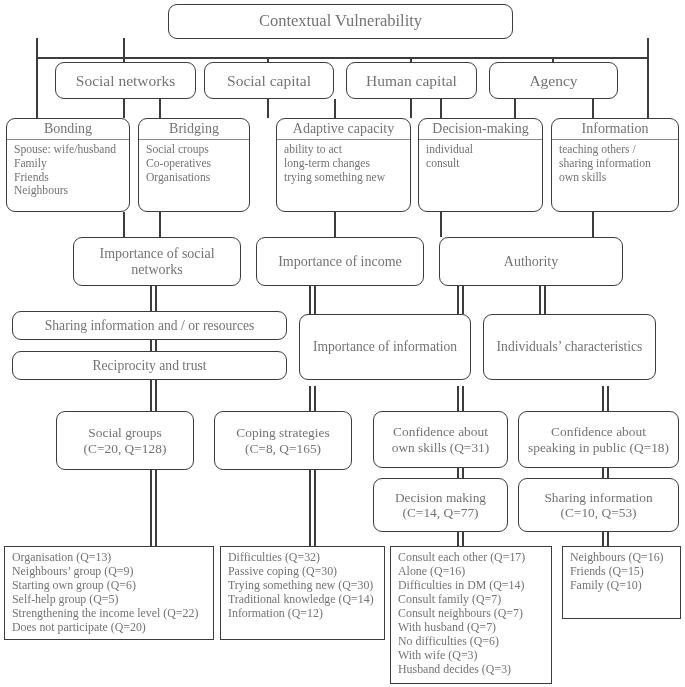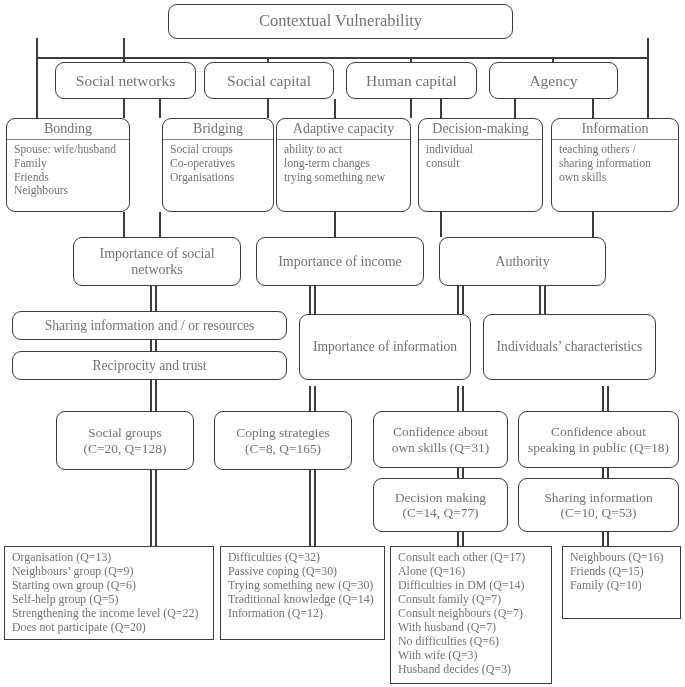--- a/index.html
+++ b/index.html
@@ -147,21 +147,21 @@
   <div class="node rounded" style="left:6px; top:118px; width:124px; height:94px;">
     <div class="hdr fs-hdr">Bonding</div>
     <div class="listbody fs-small">
       <div>Spouse: wife/husband</div>
       <div>Family</div>
       <div>Friends</div>
       <div>Neighbours</div>
     </div>
   </div>
 
-  <div class="node rounded" style="left:138px; top:118px; width:112px; height:94px;margin-left:24px;">
+  <div class="node rounded" style="left:138px; top:118px; width:112px; height:94px;">
     <div class="hdr fs-hdr">Bridging</div>
     <div class="listbody fs-small">
       <div>Social croups</div>
       <div>Co-operatives</div>
       <div>Organisations</div>
     </div>
   </div>
 
   <div class="node rounded" style="left:276px; top:118px; width:135px; height:94px;">
     <div class="hdr fs-hdr">Adaptive capacity</div>
@@ -188,21 +188,21 @@
       <div>own skills</div>
     </div>
   </div>
 
   <div class="node rounded" style="left:73px; top:237px; width:168px; height:49px;">
     <div class="ctr fs-l4">Importance of social networks</div>
   </div>
   <div class="node rounded" style="left:256px; top:237px; width:168px; height:49px;">
     <div class="ctr fs-l4">Importance of income</div>
   </div>
-  <div class="node rounded" style="left:439px; top:237px; width:167px; height:49px;">
+  <div class="node rounded" style="left:439px; top:237px; width:184px; height:49px;">
     <div class="ctr fs-l4">Authority</div>
   </div>
 
   <div class="node rounded" style="left:12px; top:311px; width:275px; height:29px;">
     <div class="ctr fs-l5">Sharing information and / or resources</div>
   </div>
   <div class="node rounded" style="left:12px; top:351px; width:275px; height:29px;">
     <div class="ctr fs-l5">Reciprocity and trust</div>
   </div>
   <div class="node rounded" style="left:299px; top:314px; width:172px; height:66px;">

